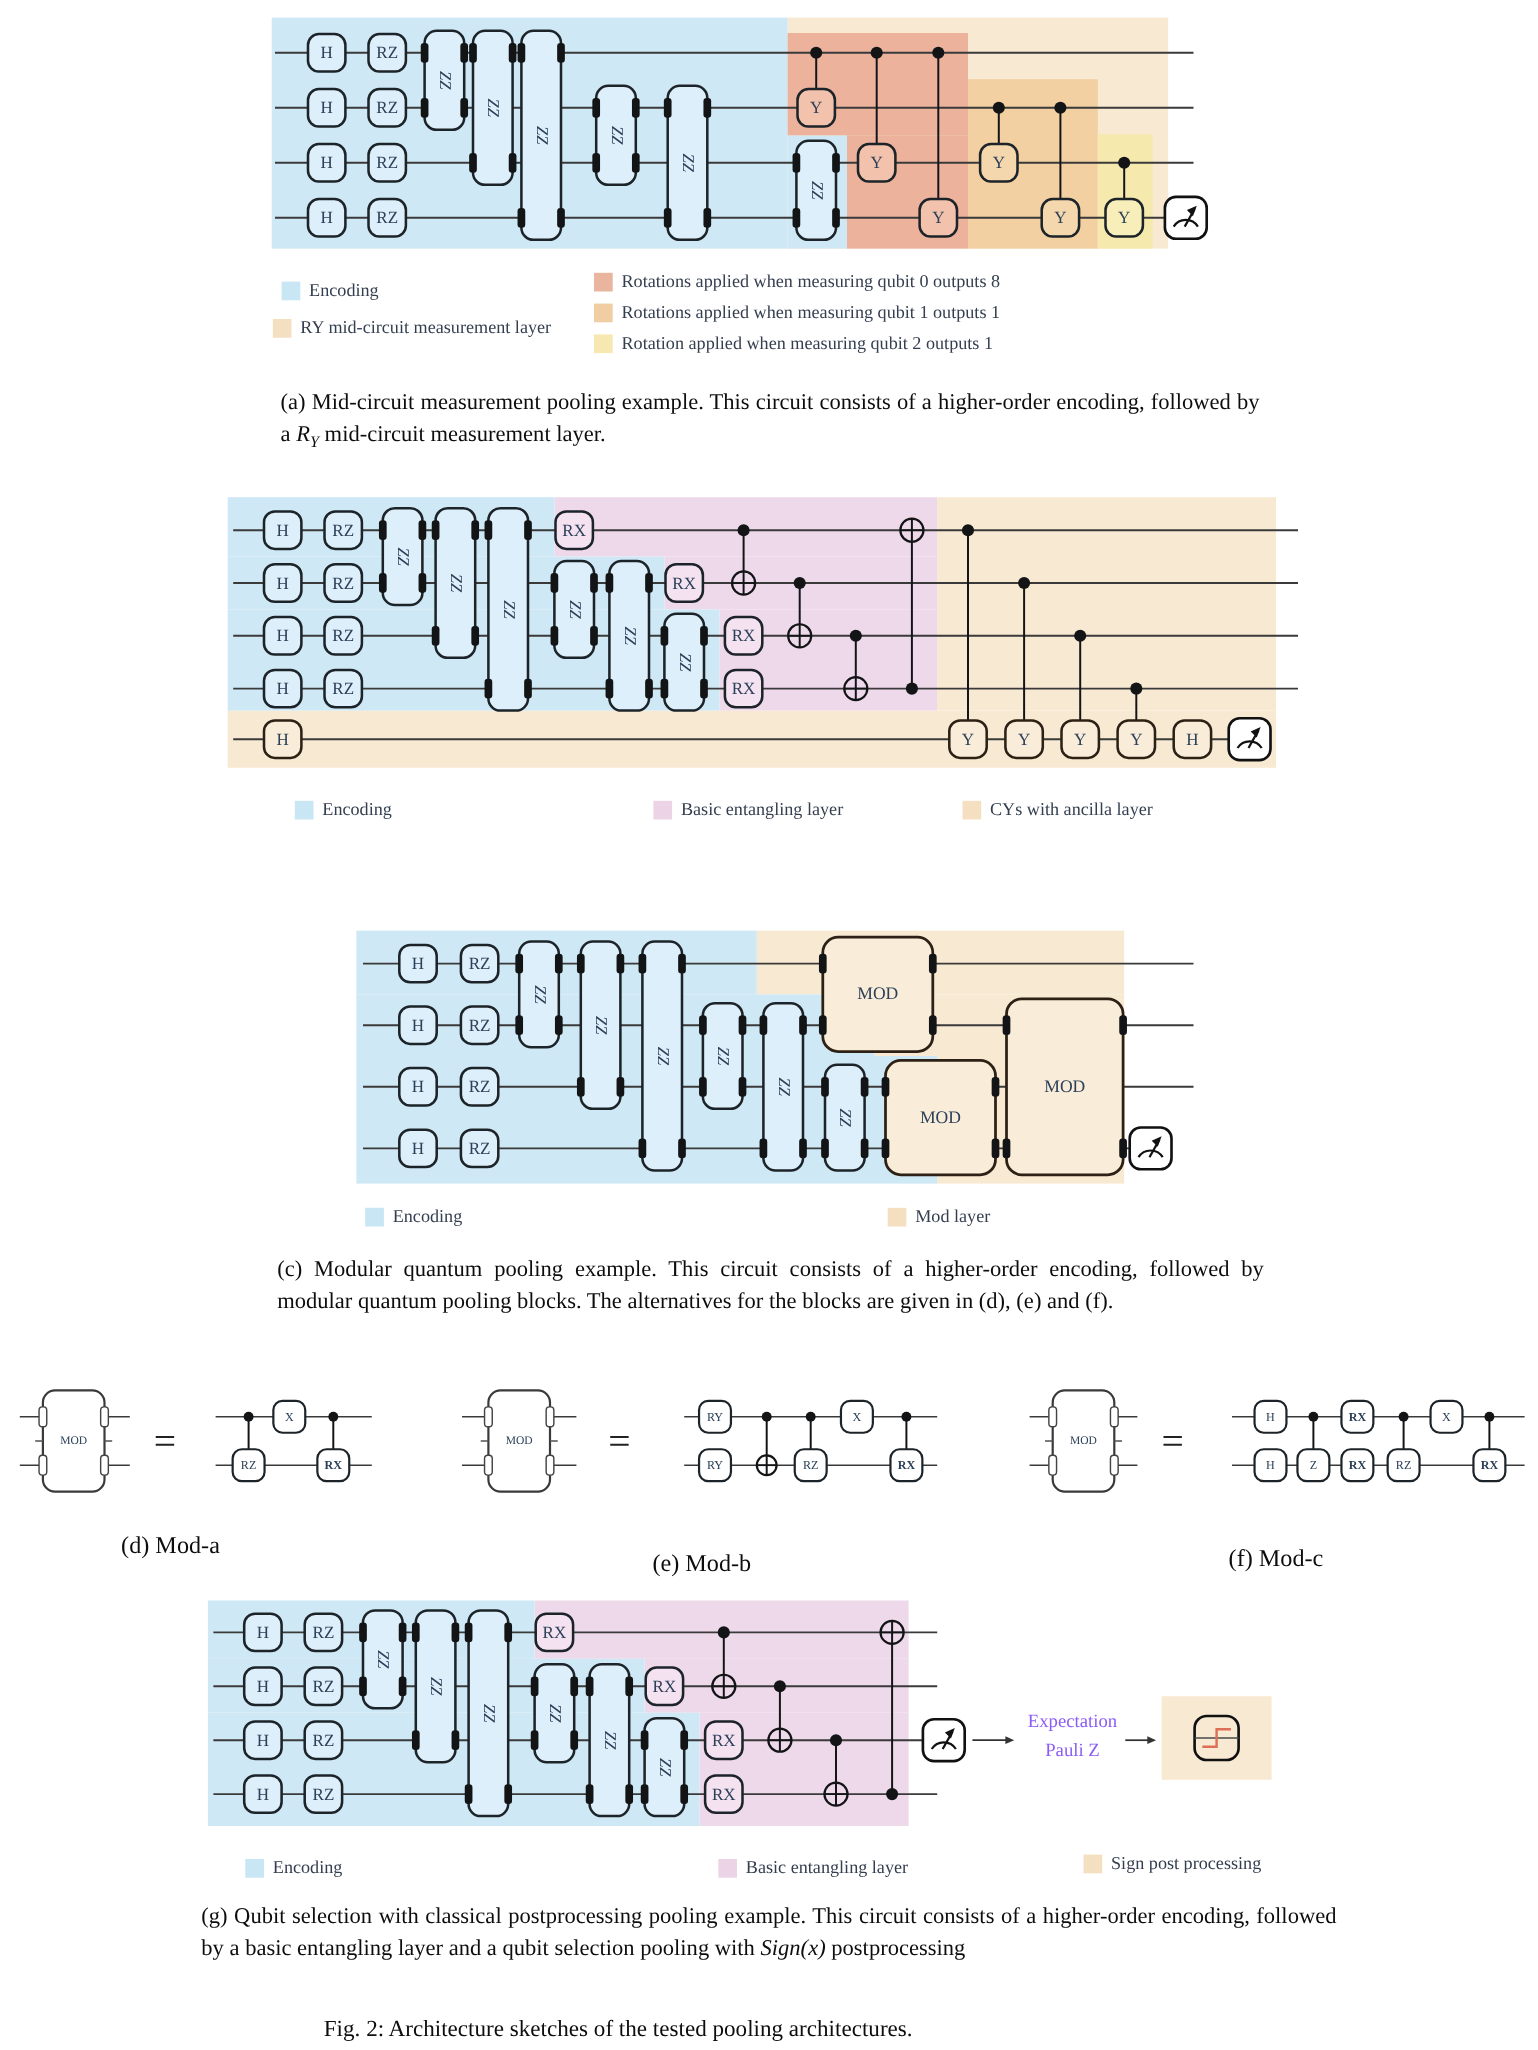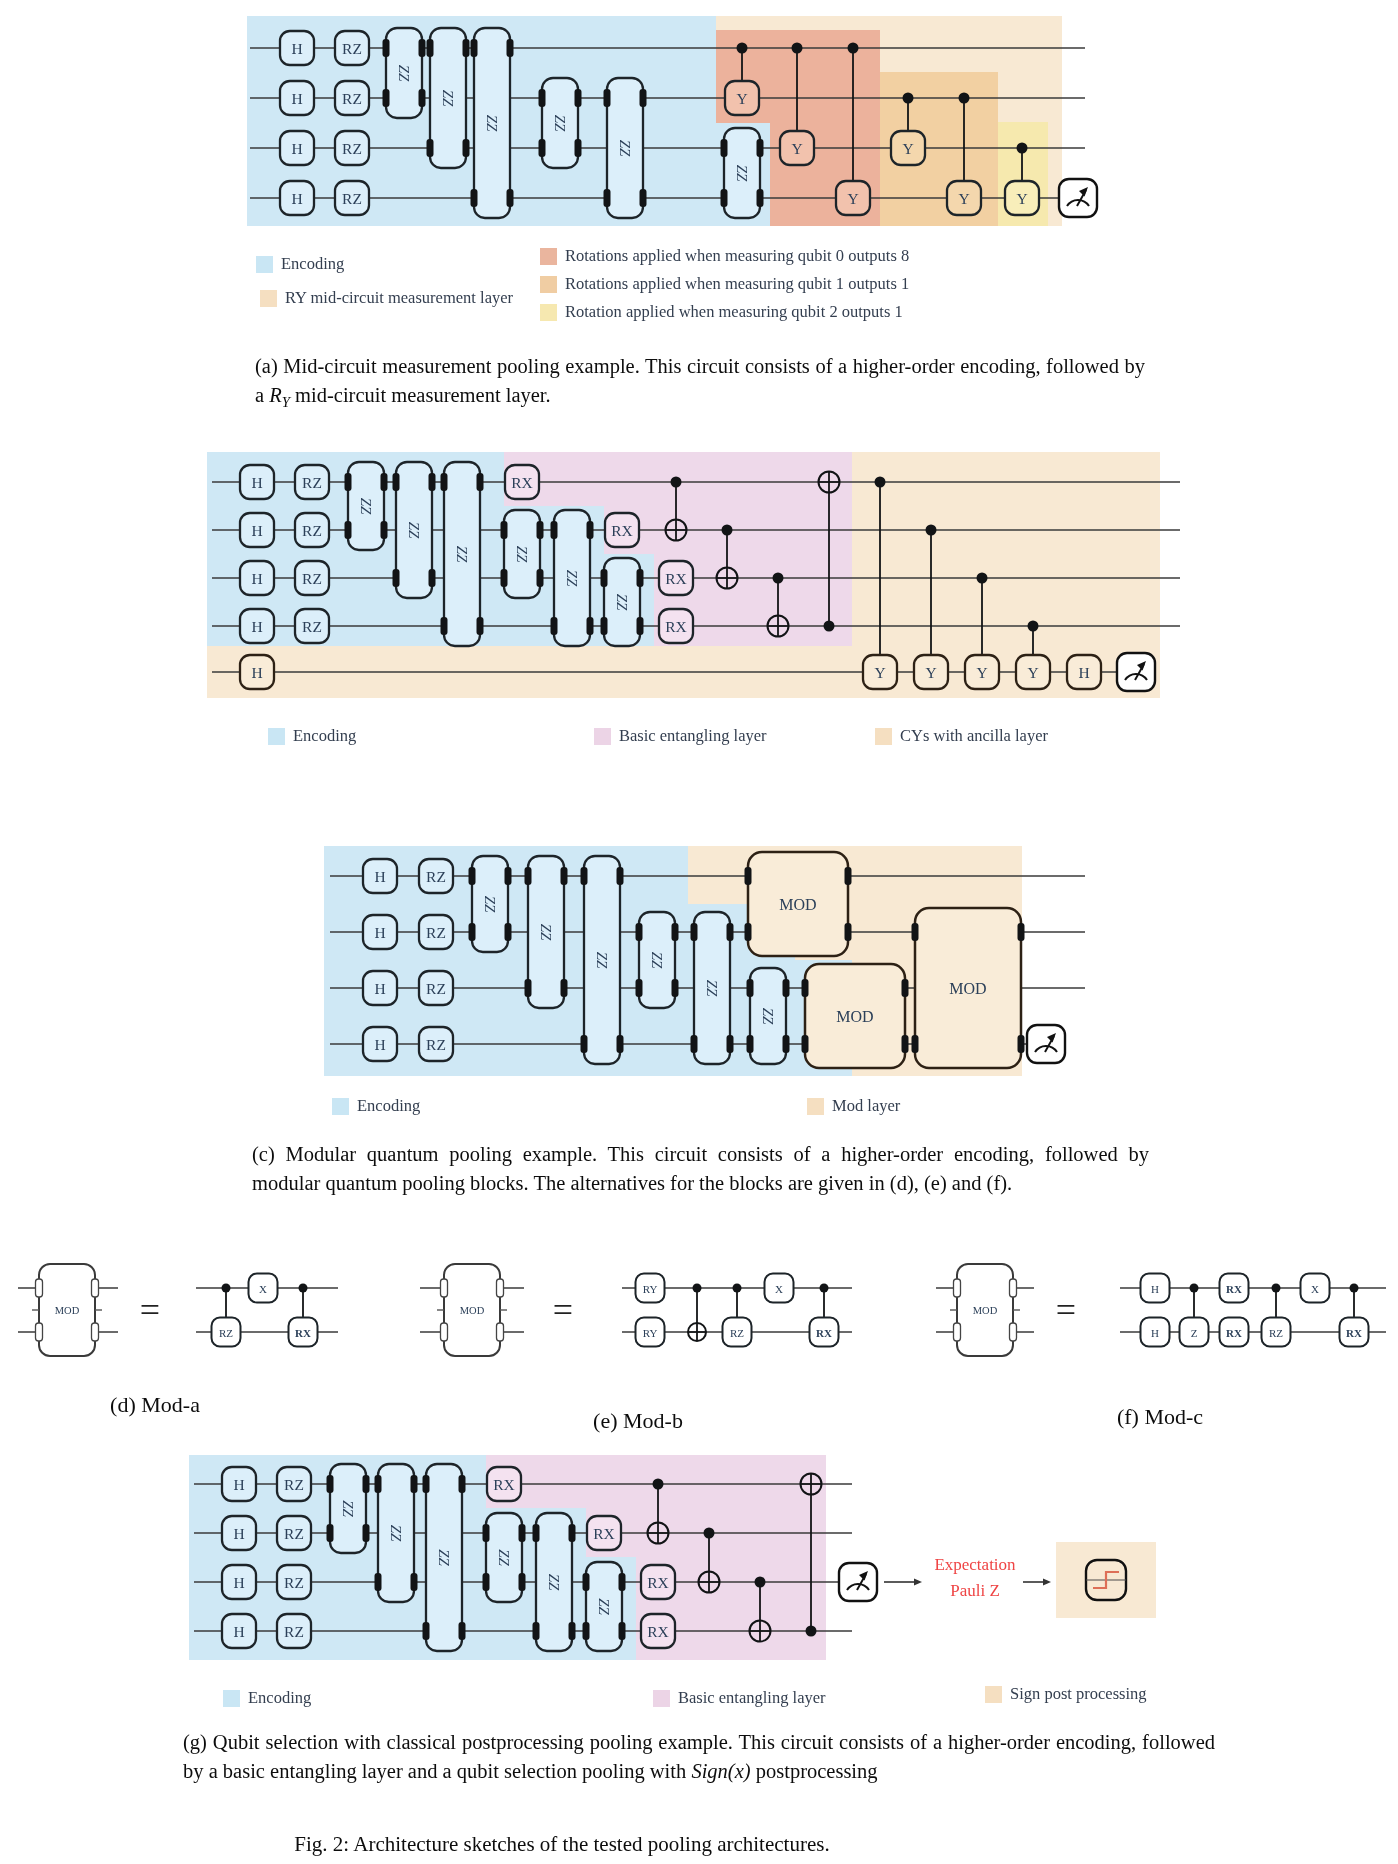--- a/index.html
+++ b/index.html
@@ -8,21 +8,21 @@
   .leg{position:absolute;display:flex;align-items:center;gap:8px;
        font-family:"Liberation Serif",serif;font-size:16.5px;color:#333e4f;white-space:nowrap;}
   .sw{width:17px;height:17px;display:inline-block;flex:none;}
   .cap{position:absolute;font-family:Liberation Serif, serif;font-size:20.5px;line-height:1.42;
        color:#0d0d0d;text-align:justify;}
   .cap i{font-style:italic;}
   .cap sub{font-size:0.72em;}
   .subcap{position:absolute;font-family:"Liberation Serif",serif;font-size:22px;color:#0d0d0d;text-align:center;width:170px;}
   .figcap{position:absolute;left:0;width:1124px;text-align:center;
           font-family:"Liberation Serif",serif;font-size:21px;color:#0d0d0d;}
-  .expect{position:absolute;font-family:"Liberation Serif",serif;font-size:17px;color:#ef4444;
+  .expect{position:absolute;font-family:"Liberation Serif",serif;font-size:17px;color:#8b5cf6;
           text-align:center;line-height:1.55;}
 </style>
 </head>
 <body>
 
 <div id="page">
   <svg id="fig" width="1398" height="1864" viewBox="0 0 1398 1864">
       <g>
         <rect x="716" y="16" width="346" height="210" fill="#f8e9d3"></rect>
         <rect x="247" y="16" width="469" height="210" fill="#cfe8f5"></rect>
@@ -745,21 +745,21 @@
           <rect x="1339.5" y="1317.5" width="29" height="29" rx="8.41" fill="#ffffff" stroke="#1d2429" stroke-width="2"></rect>
           <text x="1354" y="1332.5" text-anchor="middle" dominant-baseline="central" font-family="&quot;Liberation Serif&quot;, serif" font-size="11" fill="#2c4059" font-weight="700">RX</text>
         </g>
       </g>
     </svg>
 
   <div class="leg" style="left:256px;top:254px">
     <span class="sw" style="background: rgb(201, 230, 244);"></span>
     <span>Encoding</span>
   </div>
-  <div class="leg" style="left:260px;top:288px">
+  <div class="leg" style="left:248px;top:288px">
     <span class="sw" style="background: rgb(245, 223, 193);"></span>
     <span>RY mid-circuit measurement layer</span>
   </div>
   <div class="leg" style="left:540px;top:246px">
     <span class="sw" style="background: rgb(234, 181, 158);"></span>
     <span>Rotations applied when measuring qubit 0 outputs 8</span>
   </div>
   <div class="leg" style="left:540px;top:274px">
     <span class="sw" style="background: rgb(240, 205, 163);"></span>
     <span>Rotations applied when measuring qubit 1 outputs 1</span>

